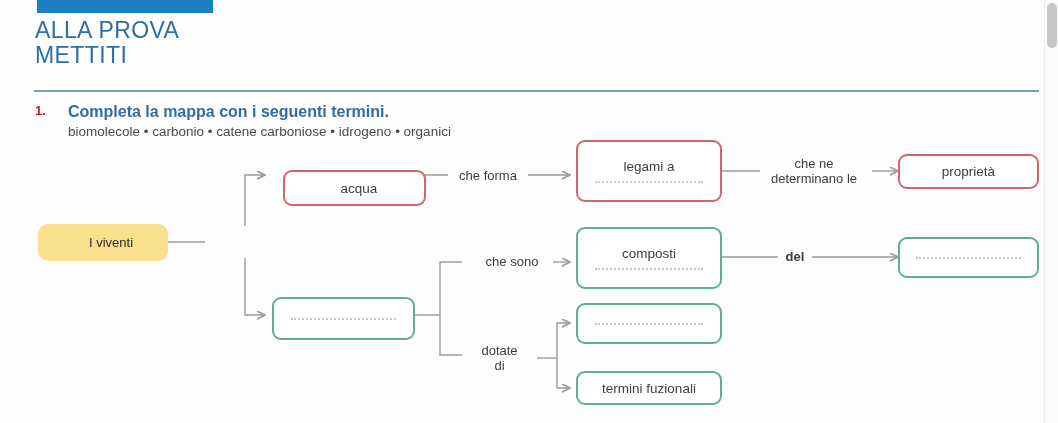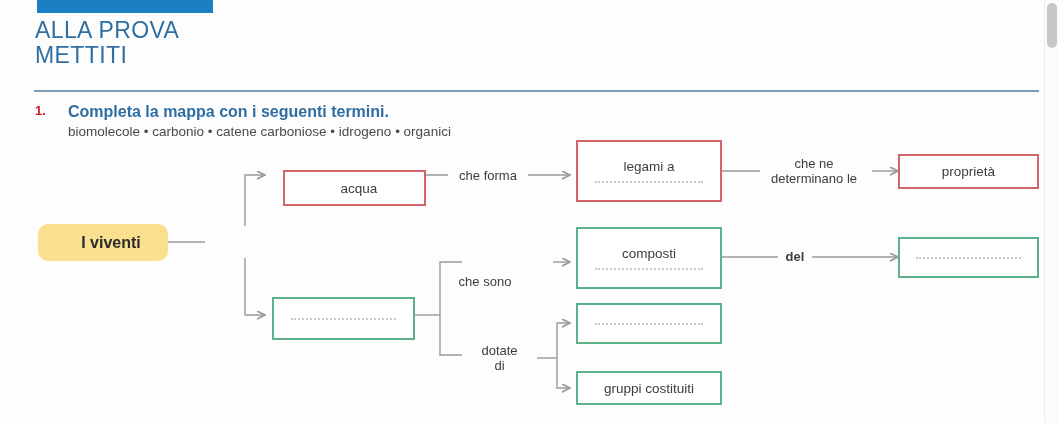--- a/index.html
+++ b/index.html
@@ -21,27 +21,27 @@
 
   
   .q-num{position:absolute;left:35px;top:103px;font-size:13px;font-weight:bold;color:#cf2030;}
   .q-text{position:absolute;left:68px;top:103px;font-size:16px;font-weight:bold;color:#2f6ea3;white-space:nowrap;}
   .q-terms{position:absolute;left:68px;top:124px;font-size:13.5px;color:#4a4a4a;white-space:nowrap;}
 
   
   #map{position:absolute;left:0;top:130px;width:1058px;height:293px;}
   #wires{position:absolute;left:0;top:0;width:1058px;height:293px;}
 
-  .node{position:absolute;box-sizing:border-box;border-radius:0;background:#ffffff;
+  .node{position:absolute;box-sizing:border-box;border-radius:9px;background:#ffffff;
     display:flex;flex-direction:column;align-items:center;justify-content:center;}
   .node .cap{font-size:13.5px;color:#3d3d3d;white-space:nowrap;}
   .node.red{border:2px solid #d2646c;}
   .node.green{border:2px solid #5cb08a;}
   .node.yellow{border:none;background:#fadf8e;border-radius:10px;}
-  .node.yellow .cap{font-weight:bold;color:#2b2b2b;font-size:16px;margin-left:16px;}
+  .node.yellow .cap{font-weight:normal;color:#2b2b2b;font-size:13px;margin-left:16px;}
   .blankline{width:76%;height:0;border-bottom:2px dotted #c9c9c9;margin-top:7px;}
   .node.blankonly{justify-content:center;}
   .node.blankonly .blankline{margin-top:0;}
 
   .conn{position:absolute;font-size:13px;color:#3d3d3d;text-align:center;line-height:15px;white-space:nowrap;}
 
   
   .sb-track{position:absolute;right:0;top:0;width:13px;height:423px;background:#fbfbfb;border-left:1px solid #ececec;}
   .sb-thumb{position:absolute;right:1px;top:3px;width:10px;height:45px;background:#c6c6c6;border-radius:5px;}
 </style>
@@ -123,36 +123,36 @@
     <div class="node green" style="left:576px;top:97px;width:146px;height:62px;">
       <span class="cap">composti</span>
       <span class="blankline"></span>
     </div>
 
     <div class="node green blankonly" style="left:576px;top:173px;width:146px;height:41px;">
       <span class="blankline"></span>
     </div>
 
     <div class="node green" style="left:576px;top:241px;width:146px;height:34px;">
-      <span class="cap">gruppi costituiti</span>
+      <span class="cap">termini fuzionali</span>
     </div>
 
     <div class="node green blankonly" style="left:898px;top:107px;width:141px;height:41px;">
       <span class="blankline"></span>
     </div>
 
 
     <div class="conn" style="left:448px;top:38px;width:80px;">che forma</div>
 
     <div class="conn" style="left:755px;top:26px;width:118px;">
       <div>che ne</div>
       <div>determinano le</div>
     </div>
 
-    <div class="conn" style="left:440px;top:124px;width:90px;margin-top:20px;">che sono</div>
+    <div class="conn" style="left:467px;top:124px;width:90px;">che sono</div>
 
     <div class="conn" style="left:462px;top:213px;width:75px;">
       <div>dotate</div>
       <div>di</div>
     </div>
 
     <div class="conn" style="left:778px;top:119px;width:34px;font-weight:bold;">del</div>
 
   </div>
 

